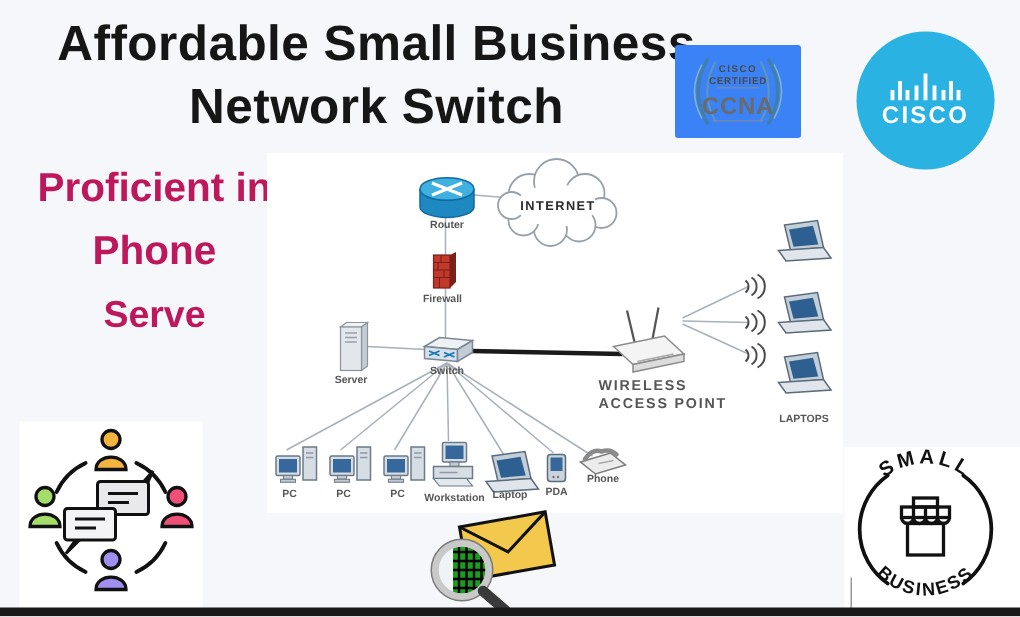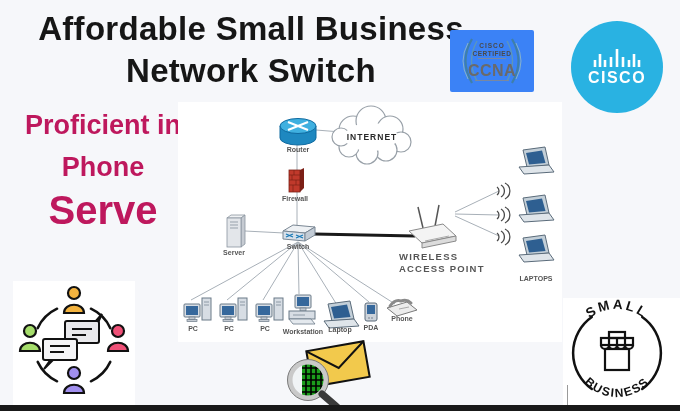--- a/index.html
+++ b/index.html
@@ -6,21 +6,21 @@
   .canvas{
     position:relative;width:680px;height:411px;overflow:hidden;
     background:#f6f7fa;font-family:"Liberation Sans",sans-serif;
   }
   
   .title{position:absolute;left:12px;top:8px;width:478px;text-align:center;
     font-weight:800;font-size:33px;line-height:42px;color:#161616;letter-spacing:.3px;}
   
   .skills{position:absolute;left:0;top:104px;width:206px;text-align:center;
     color:#be185d;font-weight:700;font-size:27px;line-height:42px;}
-  .skills .big{font-size:40px;line-height:44px;}
+  .skills .big{font-size:25px;line-height:44px;}
   
   .ccna{position:absolute;left:450px;top:30px;width:84px;height:62px;background:#3b82f6;border-radius:2px;}
   
   .cisco{position:absolute;left:571px;top:21px;width:92px;height:92px;border-radius:50%;
     background:#29b2e2;display:flex;flex-direction:column;align-items:center;justify-content:center;}
   .cisco .word{color:#fff;font-weight:700;font-size:16px;letter-spacing:1.5px;margin-top:2px;}
   
   .diagram{position:absolute;left:175px;top:100px;}
   .dlabel{fill:#555;font-weight:700;font-family:"Liberation Sans",sans-serif;}
   

